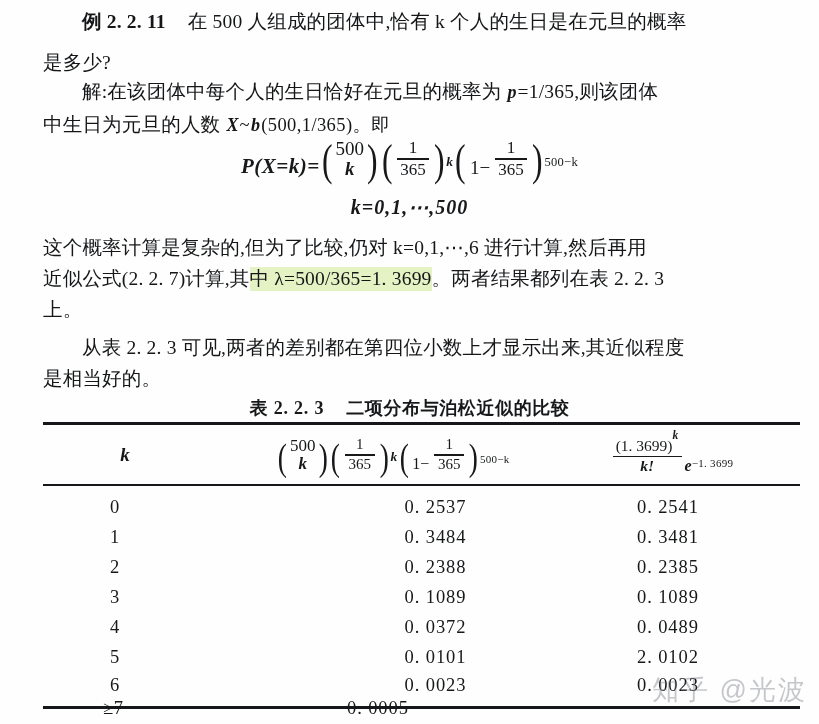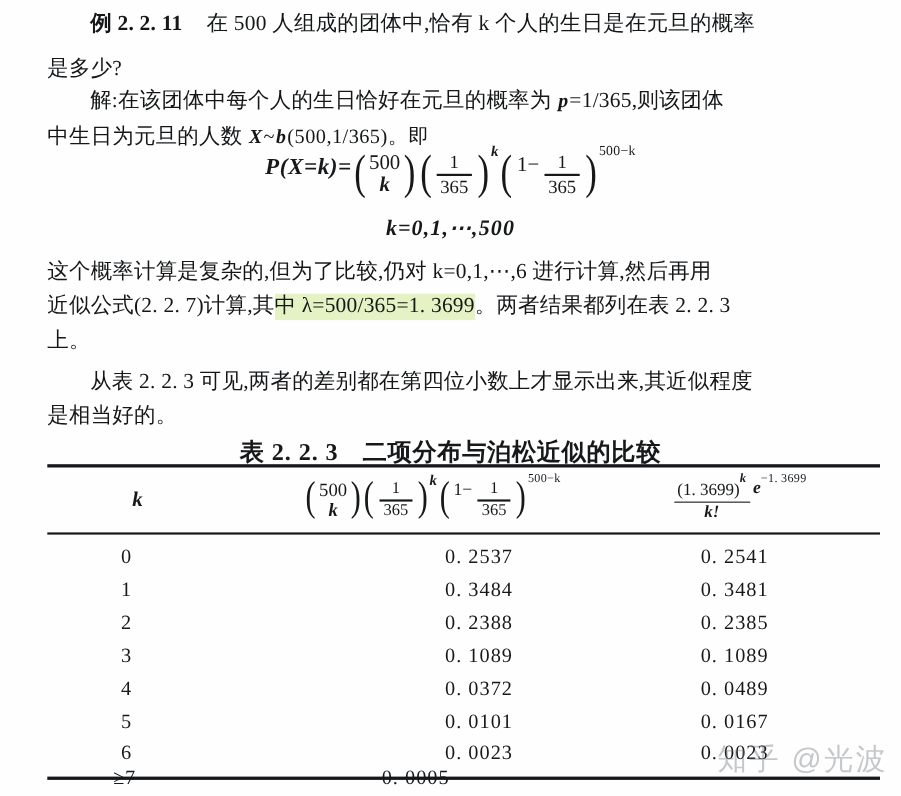--- a/index.html
+++ b/index.html
@@ -62,21 +62,21 @@
     width: 819px;
     text-align: center;
   }
   .eq-line {
     display: inline-block;
     font-size: 20px;
     white-space: nowrap;
   }
   .eq-row {
     display: inline-flex;
-    align-items: flex-start;
+    align-items: flex-end;
     vertical-align: middle;
   }
   .it {
     font-style: italic;
     font-weight: bold;
     font-family: "Liberation Serif", "DejaVu Serif", serif;
   }
   .rm {
     font-family: "Liberation Serif", "DejaVu Serif", serif;
   }
@@ -129,21 +129,21 @@
     letter-spacing: 0.3px;
   }
   .sup.k { font-style: italic; font-weight: bold; font-size: 13.5px; }
 
   
   .tbl-caption {
     position: absolute;
     left: 0;
     width: 819px;
     text-align: center;
-    font-size: 22px;
+    font-size: 18px;
     font-weight: bold;
     letter-spacing: 0.6px;
   }
   .tbl-caption .cap-no { letter-spacing: 0.8px; }
   .tbl-caption .cap-txt { margin-left: 22px; }
 
   .rule {
     position: absolute;
     background: #15171a;
   }
@@ -382,21 +382,21 @@
       <div class="c-v2">0. 1089</div>
     </div>
     <div class="trow" style="top:613px;">
       <div class="c-k">4</div>
       <div class="c-v1">0. 0372</div>
       <div class="c-v2">0. 0489</div>
     </div>
     <div class="trow" style="top:643px;">
       <div class="c-k">5</div>
       <div class="c-v1">0. 0101</div>
-      <div class="c-v2">0. 0167</div>
+      <div class="c-v2">2. 0102</div>
     </div>
     <div class="trow" style="top:671px;">
       <div class="c-k">6</div>
       <div class="c-v1">0. 0023</div>
       <div class="c-v2">0. 0023</div>
     </div>
     <div class="trow" style="top:694px;">
       <div class="c-k" style="padding-left:60px;">≥7</div>
       <div class="c-v2">0. 0005</div>
     </div>

